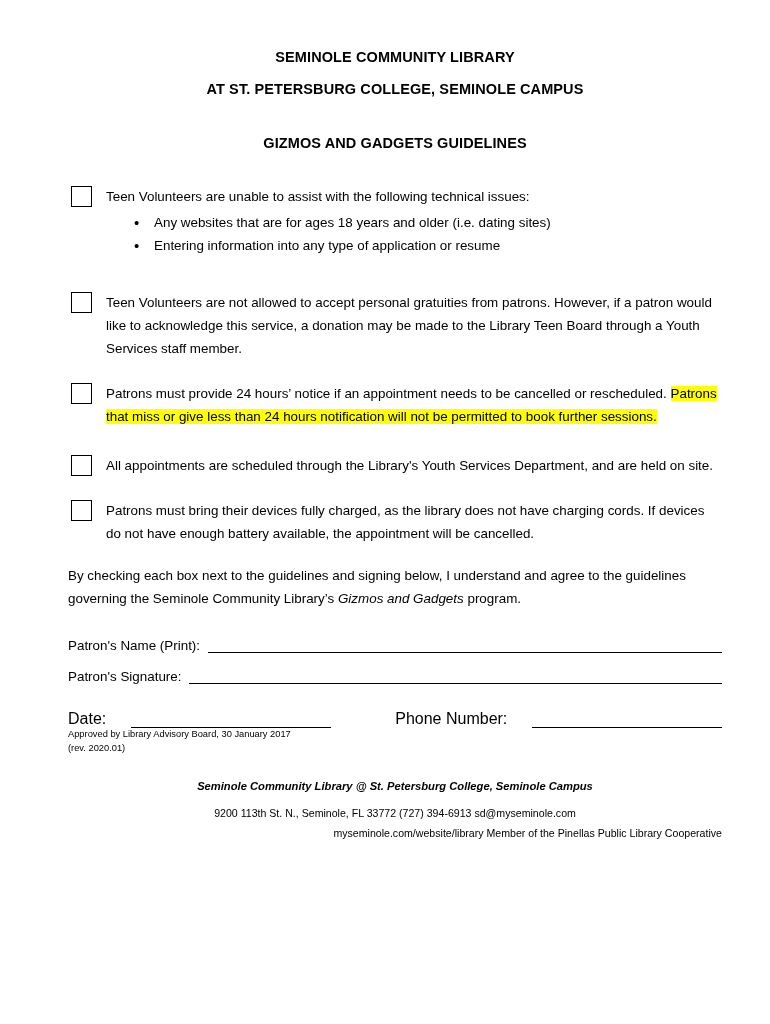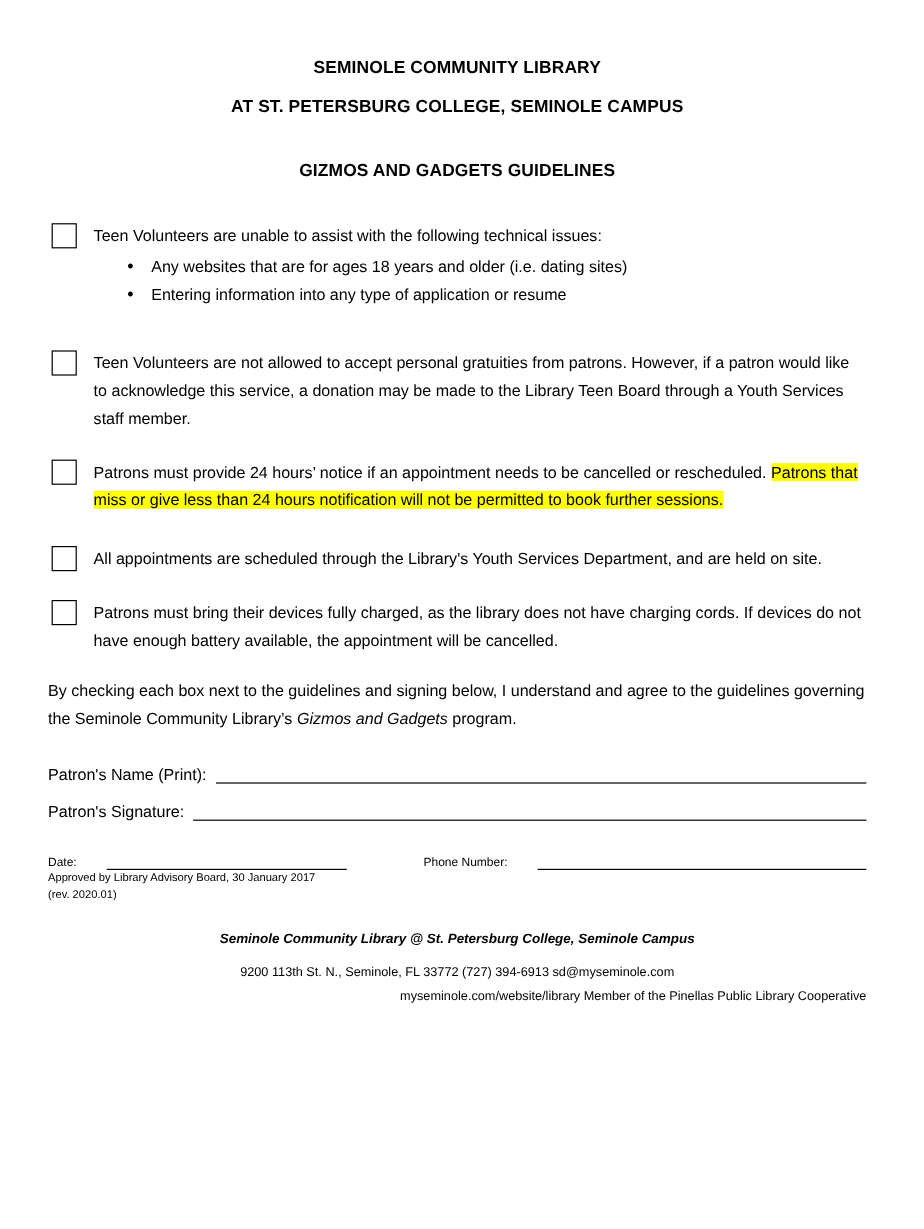--- a/index.html
+++ b/index.html
@@ -12,21 +12,21 @@
     height: 1024px;
     font-family: "Liberation Sans", sans-serif;
     color: #000000;
     position: relative;
     overflow: hidden;
   }
   .page {
     width: 770px;
     height: 1024px;
     box-sizing: border-box;
-    padding: 40px 48px 10px 40px;
+    padding: 40px 48px 10px 68px;
     position: relative;
   }
   .hdr {
     text-align: center;
     font-weight: bold;
     font-size: 14.5px;
     letter-spacing: 0.1px;
     line-height: 1.0;
   }
   .hdr-line1 { margin-top: 10px; }
@@ -103,21 +103,21 @@
     height: 14px;
     margin-left: 8px;
   }
   .rule.short { flex: 0 0 200px; }
   .spacer-gap { width: 30px; flex: 0 0 30px; }
 
   .date-row {
     display: flex;
     align-items: flex-end;
     margin-top: 26px;
-    font-size: 10px;
+    font-size: 16px;
     gap: 17px;
   }
 
   .approved {
     text-align: left;
     font-size: 9.3px;
     line-height: 1.5;
   }
   .footer {
     text-align: center;

